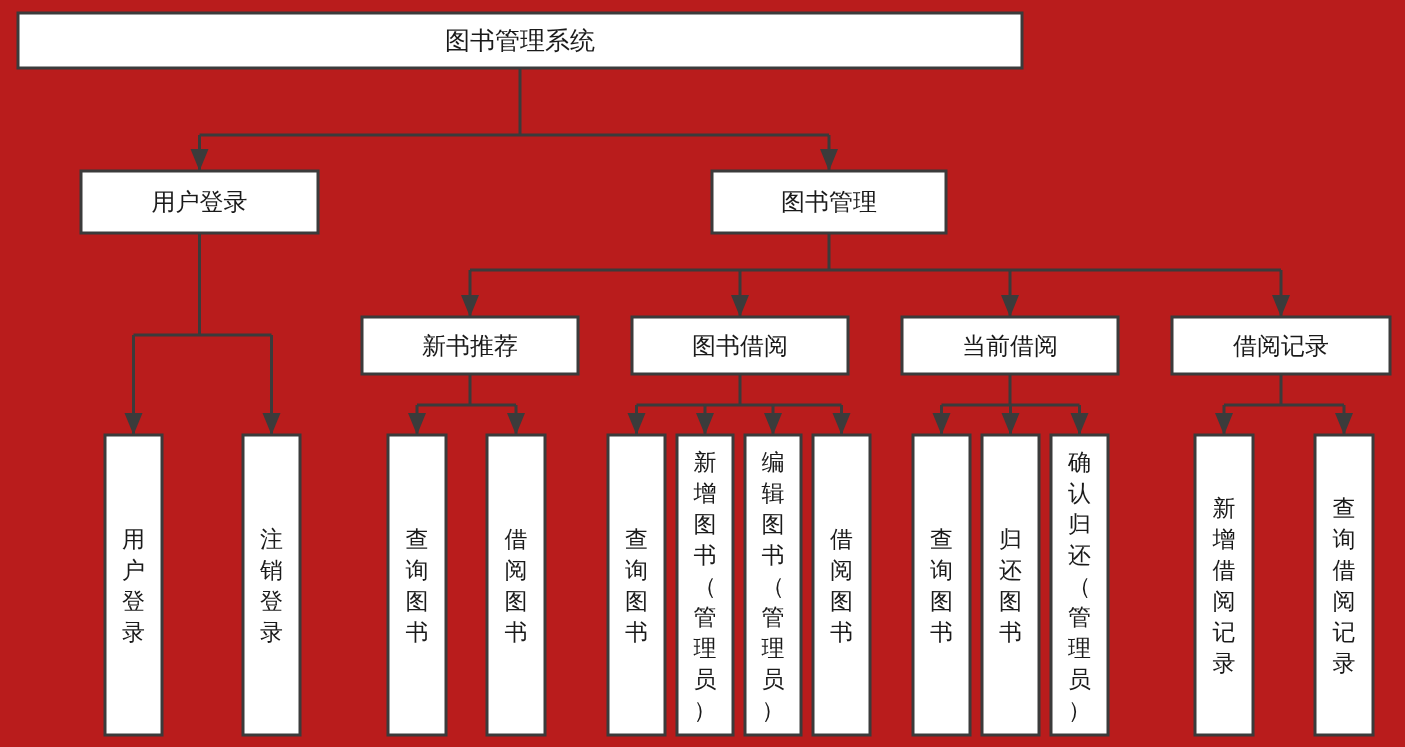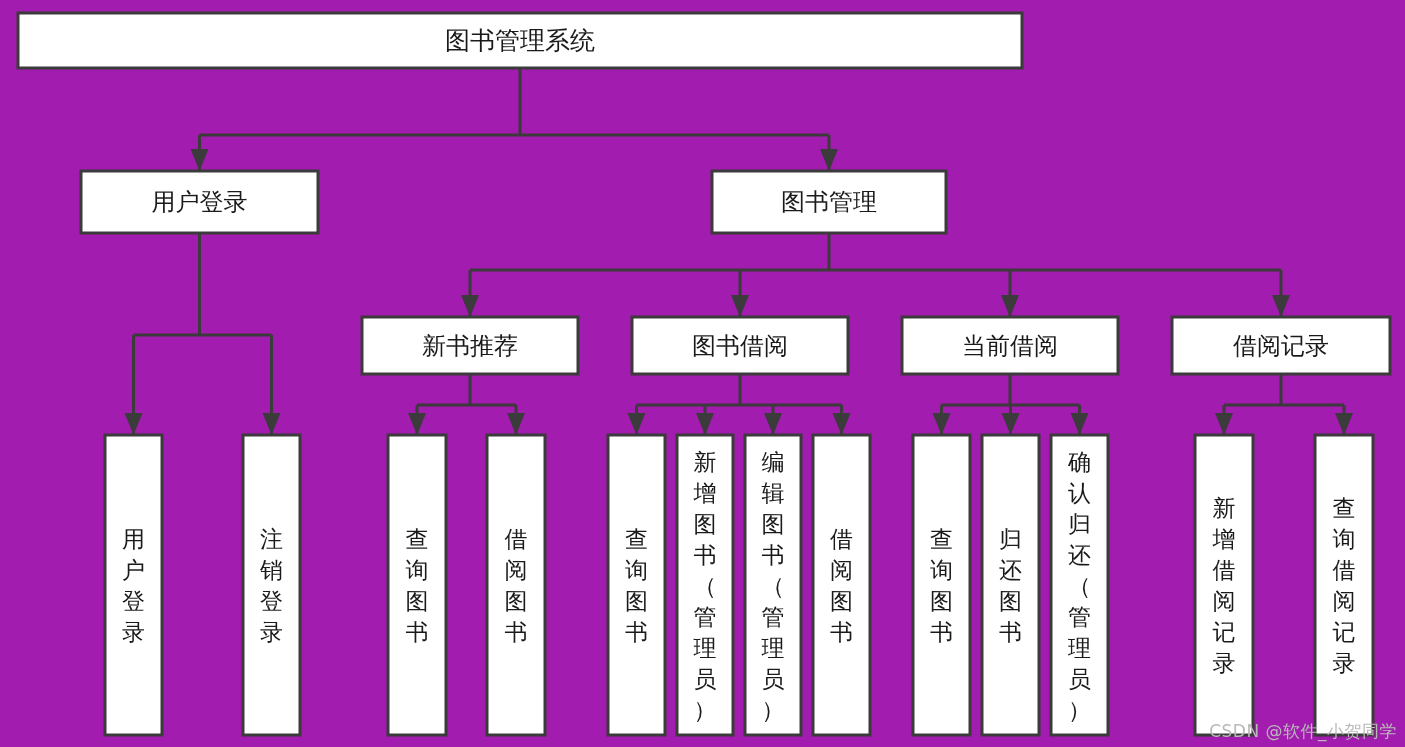--- a/index.html
+++ b/index.html
@@ -10,21 +10,21 @@
   body {
     width: 1405px;
     height: 747px;
     font-family: "DejaVu Sans", "Liberation Sans", sans-serif;
     overflow: hidden;
   }
   #diagram-root {
     position: relative;
     width: 1405px;
     height: 747px;
-    background: #a21caf;
+    background: #b91c1c;
   }
   svg.flow {
     position: absolute;
     left: 0;
     top: 0;
     width: 1405px;
     height: 747px;
   }
   .node-box {
     fill: #ffffff;
@@ -206,14 +206,13 @@
         <g>
           <rect x="1195" y="435" width="58" height="300" class="node-box leaf"></rect>
           <text x="1224" y="516.18" class="vert-label"><tspan x="1224" dy="0">新</tspan><tspan x="1224" dy="31">增</tspan><tspan x="1224" dy="31">借</tspan><tspan x="1224" dy="31">阅</tspan><tspan x="1224" dy="31">记</tspan><tspan x="1224" dy="31">录</tspan></text>
         </g>
         <g>
           <rect x="1315" y="435" width="58" height="300" class="node-box leaf"></rect>
           <text x="1344" y="516.18" class="vert-label"><tspan x="1344" dy="0">查</tspan><tspan x="1344" dy="31">询</tspan><tspan x="1344" dy="31">借</tspan><tspan x="1344" dy="31">阅</tspan><tspan x="1344" dy="31">记</tspan><tspan x="1344" dy="31">录</tspan></text>
         </g>
       </g>
   </svg>
-  <div class="watermark">CSDN @软件_小贺同学</div>
 </div>
 
 </body></html>

